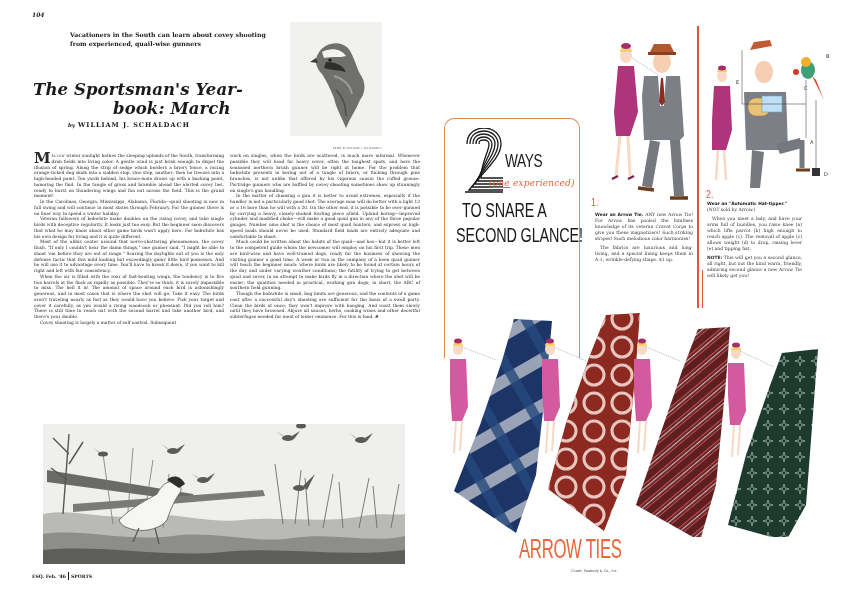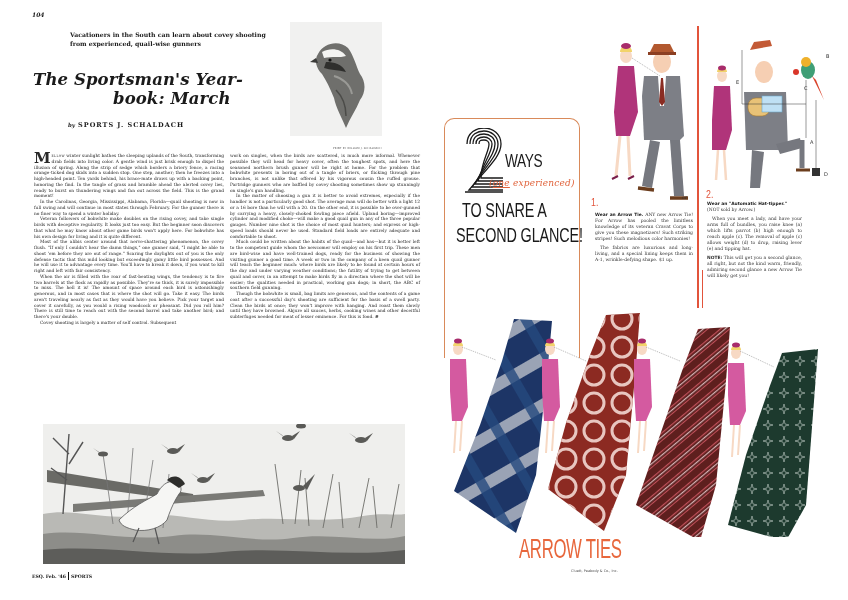--- a/index.html
+++ b/index.html
@@ -6,21 +6,21 @@
   html, body { width: 848px; height: 600px; background: #ffffff; overflow: hidden; }
   body { position: relative; font-family: "DejaVu Serif", serif; color: #1a1a1a; }
 
   .page { position: absolute; top: 0; height: 600px; background: #fff; }
   .page-left { left: 0; width: 424px; }
   .page-right { left: 424px; width: 424px; }
 
   
   .page-number { position: absolute; left: 32px; top: 11px; font-family: "DejaVu Serif", serif; font-weight: bold; font-style: italic; font-size: 6px; }
   .deck { position: absolute; left: 70px; top: 30px; width: 200px; font-family: "DejaVu Serif", serif; font-weight: bold; font-size: 6.2px; line-height: 9px; }
-  .title { position: absolute; left: 33px; top: 70px; width: 220px; font-family: "DejaVu Serif", serif; font-weight: bold; font-style: italic; font-size: 16.5px; line-height: 19px; letter-spacing: 0.1px; }
+  .title { position: absolute; left: 33px; top: 80px; width: 220px; font-family: "DejaVu Serif", serif; font-weight: bold; font-style: italic; font-size: 16.5px; line-height: 19px; letter-spacing: 0.1px; }
   .title .l1 { display: block; }
   .title .l2 { display: block; padding-left: 80px; }
   .byline { position: absolute; left: 68px; top: 121px; font-family: "DejaVu Serif", serif; font-weight: bold; font-size: 6.5px; letter-spacing: 1px; }
   .byline .by { font-style: italic; font-size: 5.5px; letter-spacing: 0; margin-right: 3px; }
 
   .quail-head { position: absolute; left: 290px; top: 22px; width: 92px; height: 114px; background: #f1f1f0; }
   .photo-credit { position: absolute; left: 333px; top: 147px; font-family: "DejaVu Sans", sans-serif; font-size: 2.6px; color: #555; letter-spacing: 0.2px; }
 
   .col { position: absolute; top: 153px; width: 190px; font-family: "DejaVu Serif", serif; font-size: 4.35px; line-height: 5.75px; text-align: justify; color: #2a2a2a; }
   .col-1 { left: 34px; }
@@ -70,21 +70,21 @@
 <body>
 
 <div class="page page-left">
   <div class="page-number">104</div>
   <div class="deck">Vacationers in the South can learn about covey shooting from experienced, quail-wise gunners</div>
   <div class="title">
     <span class="l1">The Sportsman's Year-</span>
     <span class="l2">book: March</span>
   </div>
   <div class="byline">
-    <span class="by">by</span><span>SPORTS J. SCHALDACH</span>
+    <span class="by">by</span><span>WILLIAM J. SCHALDACH</span>
   </div>
 
   <div class="quail-head">
     <svg width="92" height="114" viewBox="0 0 92 114">
       <rect width="92" height="114" fill="#f1f1f0"></rect>
       <path d="M28 32 C34 20 50 18 58 26 C64 34 66 44 70 52 C76 60 76 70 70 78 C66 88 60 96 56 106 C52 96 46 86 44 76 C40 66 36 58 32 52 C26 46 24 38 28 32 Z" fill="#6f6f6c"></path>
       <path d="M32 30 C40 26 50 26 56 34 C50 36 42 34 34 36 Z" fill="#f4f4f2"></path>
       <path d="M36 40 C44 40 52 42 56 50 C48 48 40 48 34 46 Z" fill="#2f2f2d"></path>
       <path d="M26 36 L20 40 L28 41 Z" fill="#3a3a38"></path>
       <path d="M44 54 C52 56 60 62 62 72" stroke="#9a9a96" stroke-width="2" fill="none"></path>

